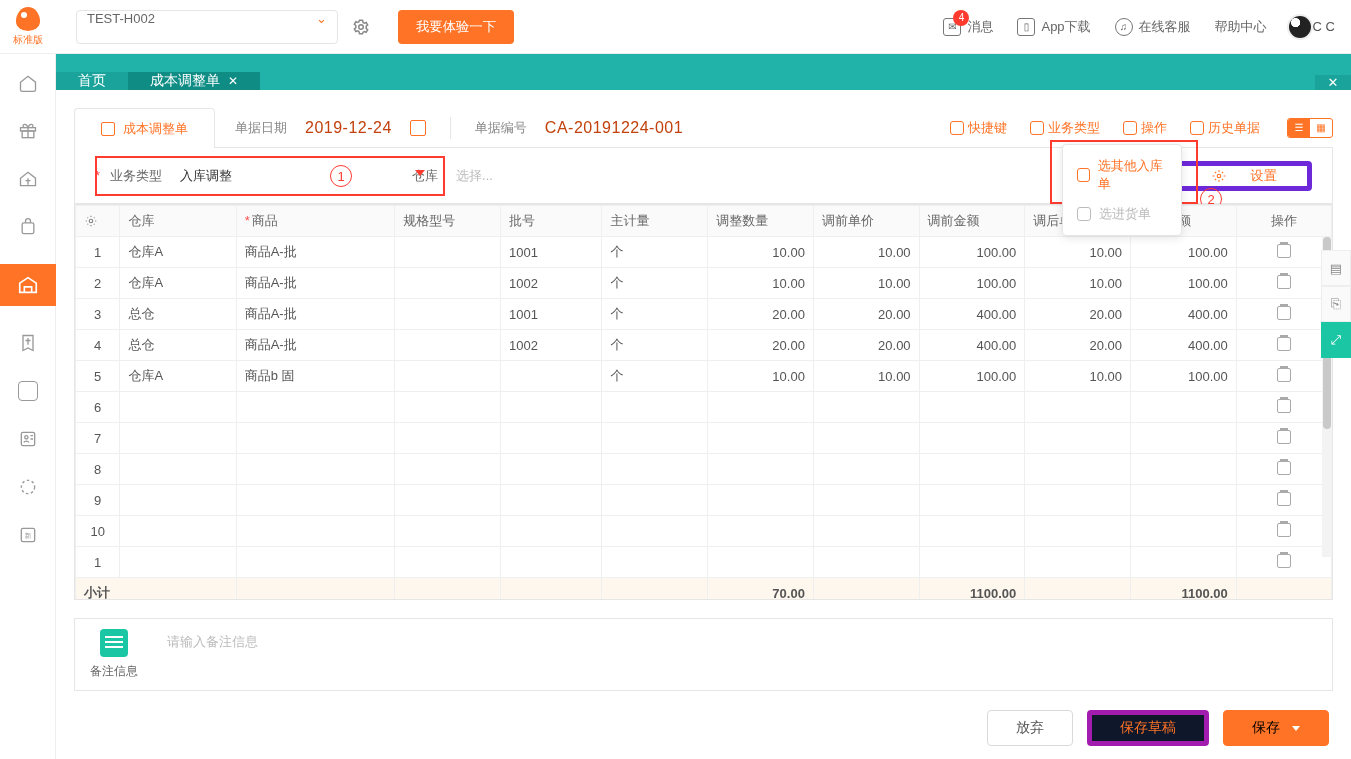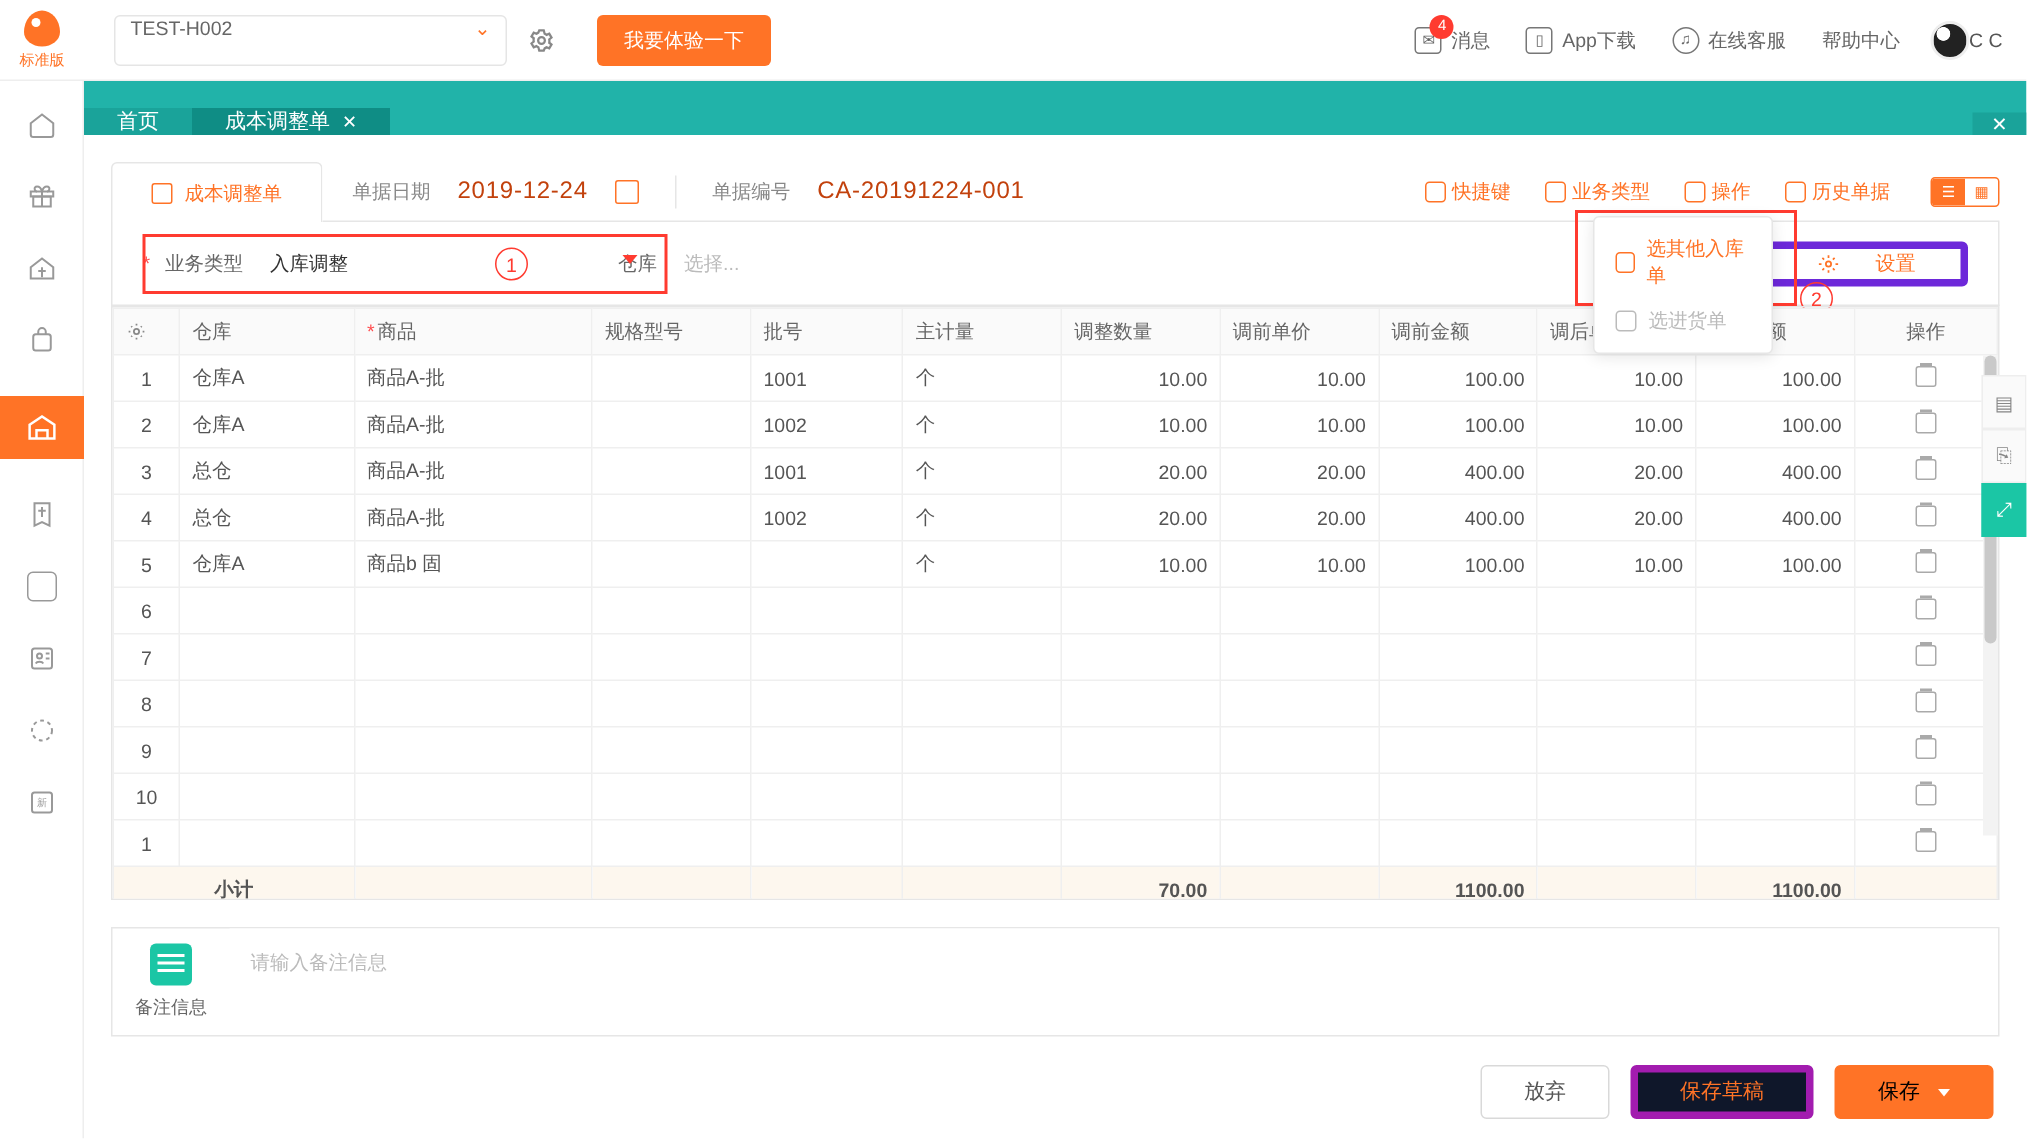--- a/index.html
+++ b/index.html
@@ -502,21 +502,21 @@
             <td class="num"></td>
             <td class="num"></td>
             <td class="num"></td>
             <td class="num"></td>
             <td class="num"></td>
             <td class="col-op"><span class="trash"></span></td>
           </tr>
         </tbody>
       <tfoot>
         <tr>
-          <td colspan="2" style="text-align:center;">小计</td>
+          <td colspan="2" style="">小计</td>
           <td></td>
             <td></td>
             <td></td>
             <td></td>
           <td class="num">70.00</td>
           <td></td>
           <td class="num">1100.00</td>
           <td></td>
           <td class="num">1100.00</td>
           <td></td>

